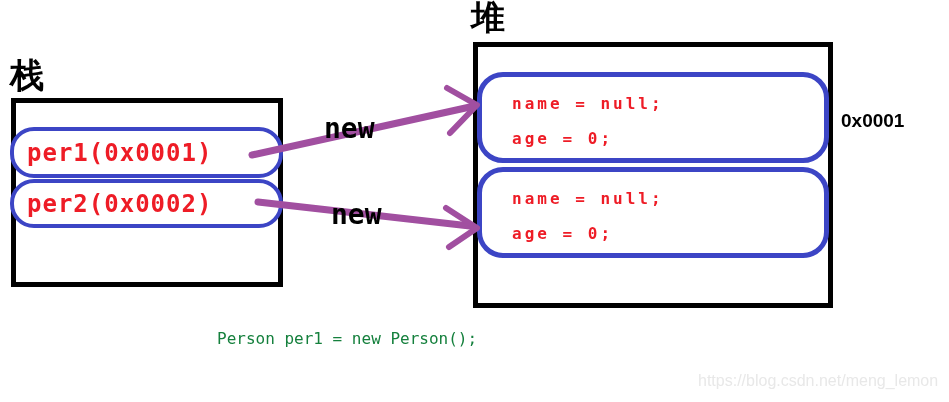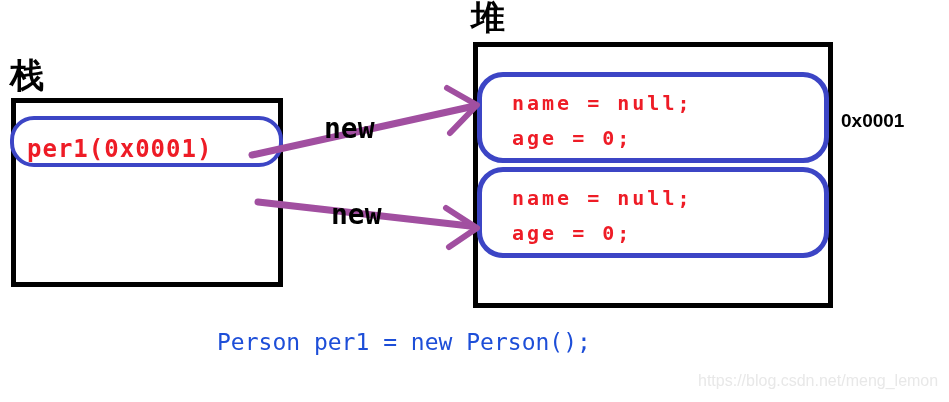--- a/index.html
+++ b/index.html
@@ -39,21 +39,21 @@
     letter-spacing: 1px;
     white-space: nowrap;
   }
   .heap-obj {
     border: 5px solid #3c45c5;
     border-radius: 26px;
     background: #ffffff;
     padding: 9px 0 0 30px;
   }
   .heap-obj .field-line {
-    font-size: 20px;
+    font-size: 16px;
     font-weight: bold;
     color: #ee1c26;
     letter-spacing: 3px;
     line-height: 35px;
     white-space: nowrap;
   }
   .addr-label {
     font-family: "Liberation Sans", sans-serif;
     font-size: 19px;
     font-weight: bold;
@@ -62,22 +62,22 @@
     white-space: nowrap;
   }
   .new-label {
     font-size: 28px;
     font-weight: bold;
     color: #000000;
     line-height: 1;
     white-space: nowrap;
   }
   .code-line {
-    font-size: 23px;
-    color: #1d4ed8;
+    font-size: 16px;
+    color: #15803d;
     line-height: 1.2;
     white-space: nowrap;
   }
   .watermark {
     font-family: "Liberation Sans", sans-serif;
     font-size: 16px;
     color: #e8e8e8;
     white-space: nowrap;
   }
   svg.arrow-layer {
@@ -89,24 +89,27 @@
 </style>
 </head>
 <body>
 
 <div class="canvas">
 
   <div class="abs cjk-label" style="left:10px; top:58px;">栈</div>
 
   <div class="abs mem-box" style="left:11px; top:98px; width:272px; height:189px;"></div>
 
-  <div class="abs stack-var" style="left:10px; top:116px; width:273px; height:51px;align-items:flex-end;">
+  <div class="abs stack-var" style="left:10px; top:127px; width:273px; height:51px;">
     <span class="red-text">per1(0x0001)</span>
   </div>
 
+  <div class="abs stack-var" style="left:10px; top:179px; width:273px; height:49px;">
+    <span class="red-text">per2(0x0002)</span>
+  </div>
 
   <div class="abs cjk-label" style="left:471px; top:0px;">堆</div>
 
   <div class="abs mem-box" style="left:473px; top:42px; width:360px; height:266px;"></div>
 
   <div class="abs heap-obj" style="left:477px; top:72px; width:352px; height:91px;">
     <div class="field-line">name = null;</div>
     <div class="field-line">age = 0;</div>
   </div>
 

